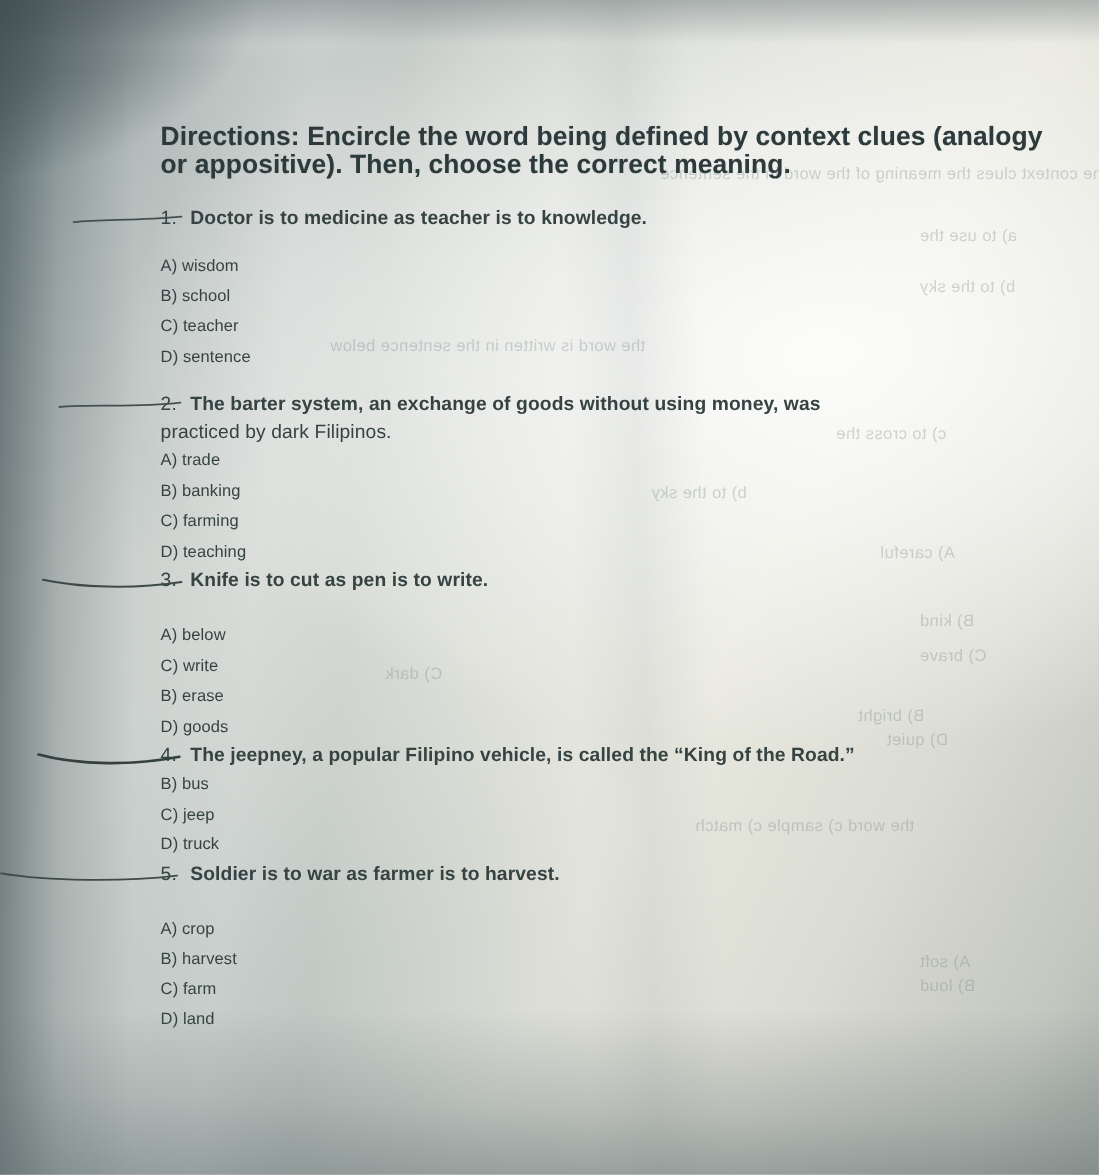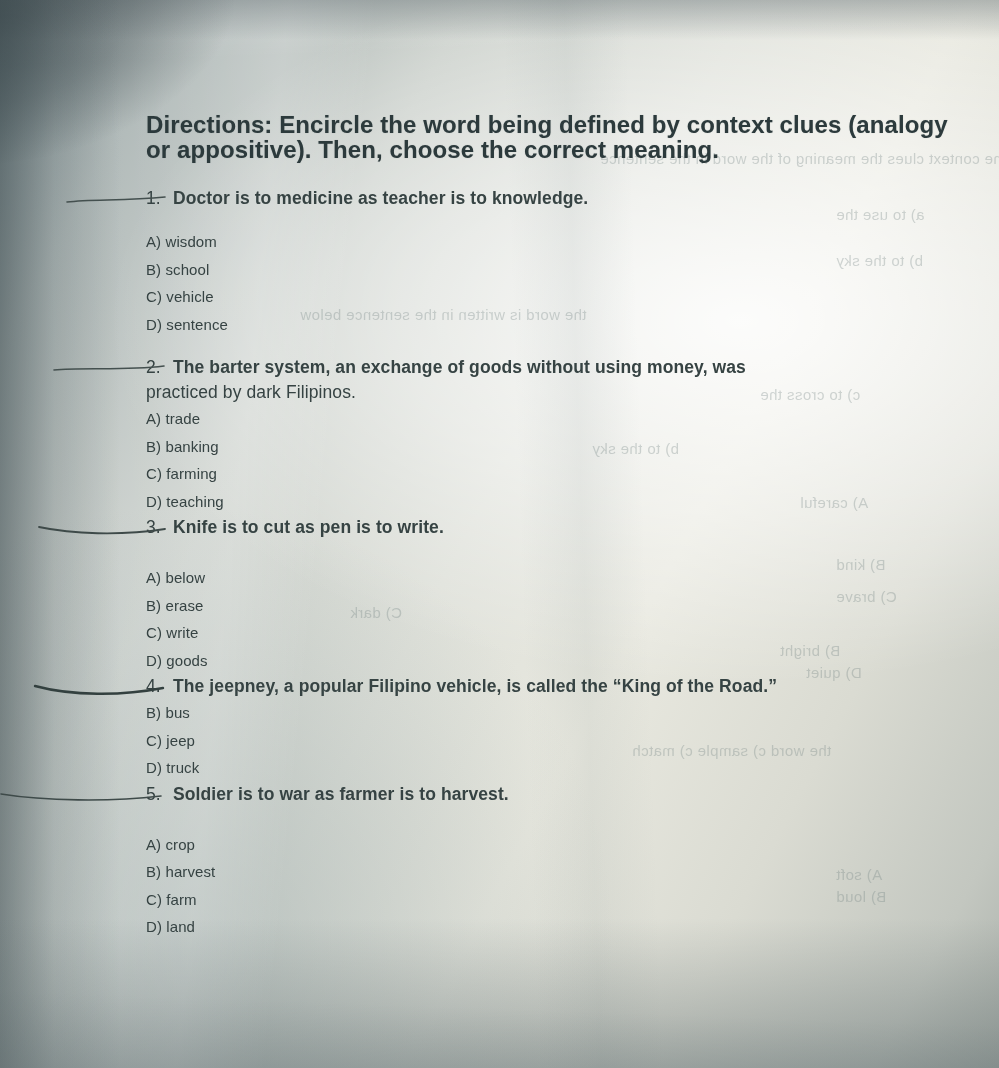--- a/index.html
+++ b/index.html
@@ -177,21 +177,21 @@
       <div class="blank" style="left:-80px; top:9px; width:98px;">
         <svg width="100" height="12" viewBox="0 0 100 12">
             <path d="M1 7 C 26 4, 58 6, 99 2" stroke="#44504f" stroke-width="1.6" fill="none" stroke-linecap="round"></path>
           </svg>
       </div>
       <div class="qline"><span class="qnum">1.</span> <span class="qcont">Doctor is to medicine as teacher is to knowledge.</span></div>
     </div>
     <div class="spacer-md"></div>
     <div class="choice">A) wisdom</div>
     <div class="choice">B) school</div>
-    <div class="choice">C) vehicle</div>
+    <div class="choice">C) teacher</div>
     <div class="choice">D) sentence</div>
 
     <div class="spacer-md"></div>
 
     <div class="qblock">
       <div class="blank" style="left:-93px; top:9px; width:110px;">
         <svg width="112" height="12" viewBox="0 0 112 12">
             <path d="M1 6 C 30 3, 70 7, 111 2" stroke="#44504f" stroke-width="1.6" fill="none" stroke-linecap="round"></path>
           </svg>
       </div>
@@ -206,22 +206,22 @@
     <div class="qblock">
       <div class="blank" style="left:-108px; top:9px; width:125px;">
         <svg width="128" height="14" viewBox="0 0 128 14">
             <path d="M1 3 C 34 10, 82 12, 127 5" stroke="#3e4a49" stroke-width="1.8" fill="none" stroke-linecap="round"></path>
           </svg>
       </div>
       <div class="qline"><span class="qnum">3.</span> <span class="qcont">Knife is to cut as pen is to write.</span></div>
     </div>
     <div class="spacer-lg"></div>
     <div class="choice">A) below</div>
+    <div class="choice">C) write</div>
     <div class="choice">B) erase</div>
-    <div class="choice">C) write</div>
     <div class="choice">D) goods</div>
 
     <div class="qblock">
       <div class="blank" style="left:-112px; top:8px; width:128px;">
         <svg width="130" height="16" viewBox="0 0 130 16">
             <path d="M1 4 C 38 14, 88 14, 129 6" stroke="#33403f" stroke-width="2.4" fill="none" stroke-linecap="round"></path>
           </svg>
       </div>
       <div class="qline"><span class="qnum">4.</span> <span class="qcont">The jeepney, a popular Filipino vehicle, is called the “King of the Road.”</span></div>
     </div>

